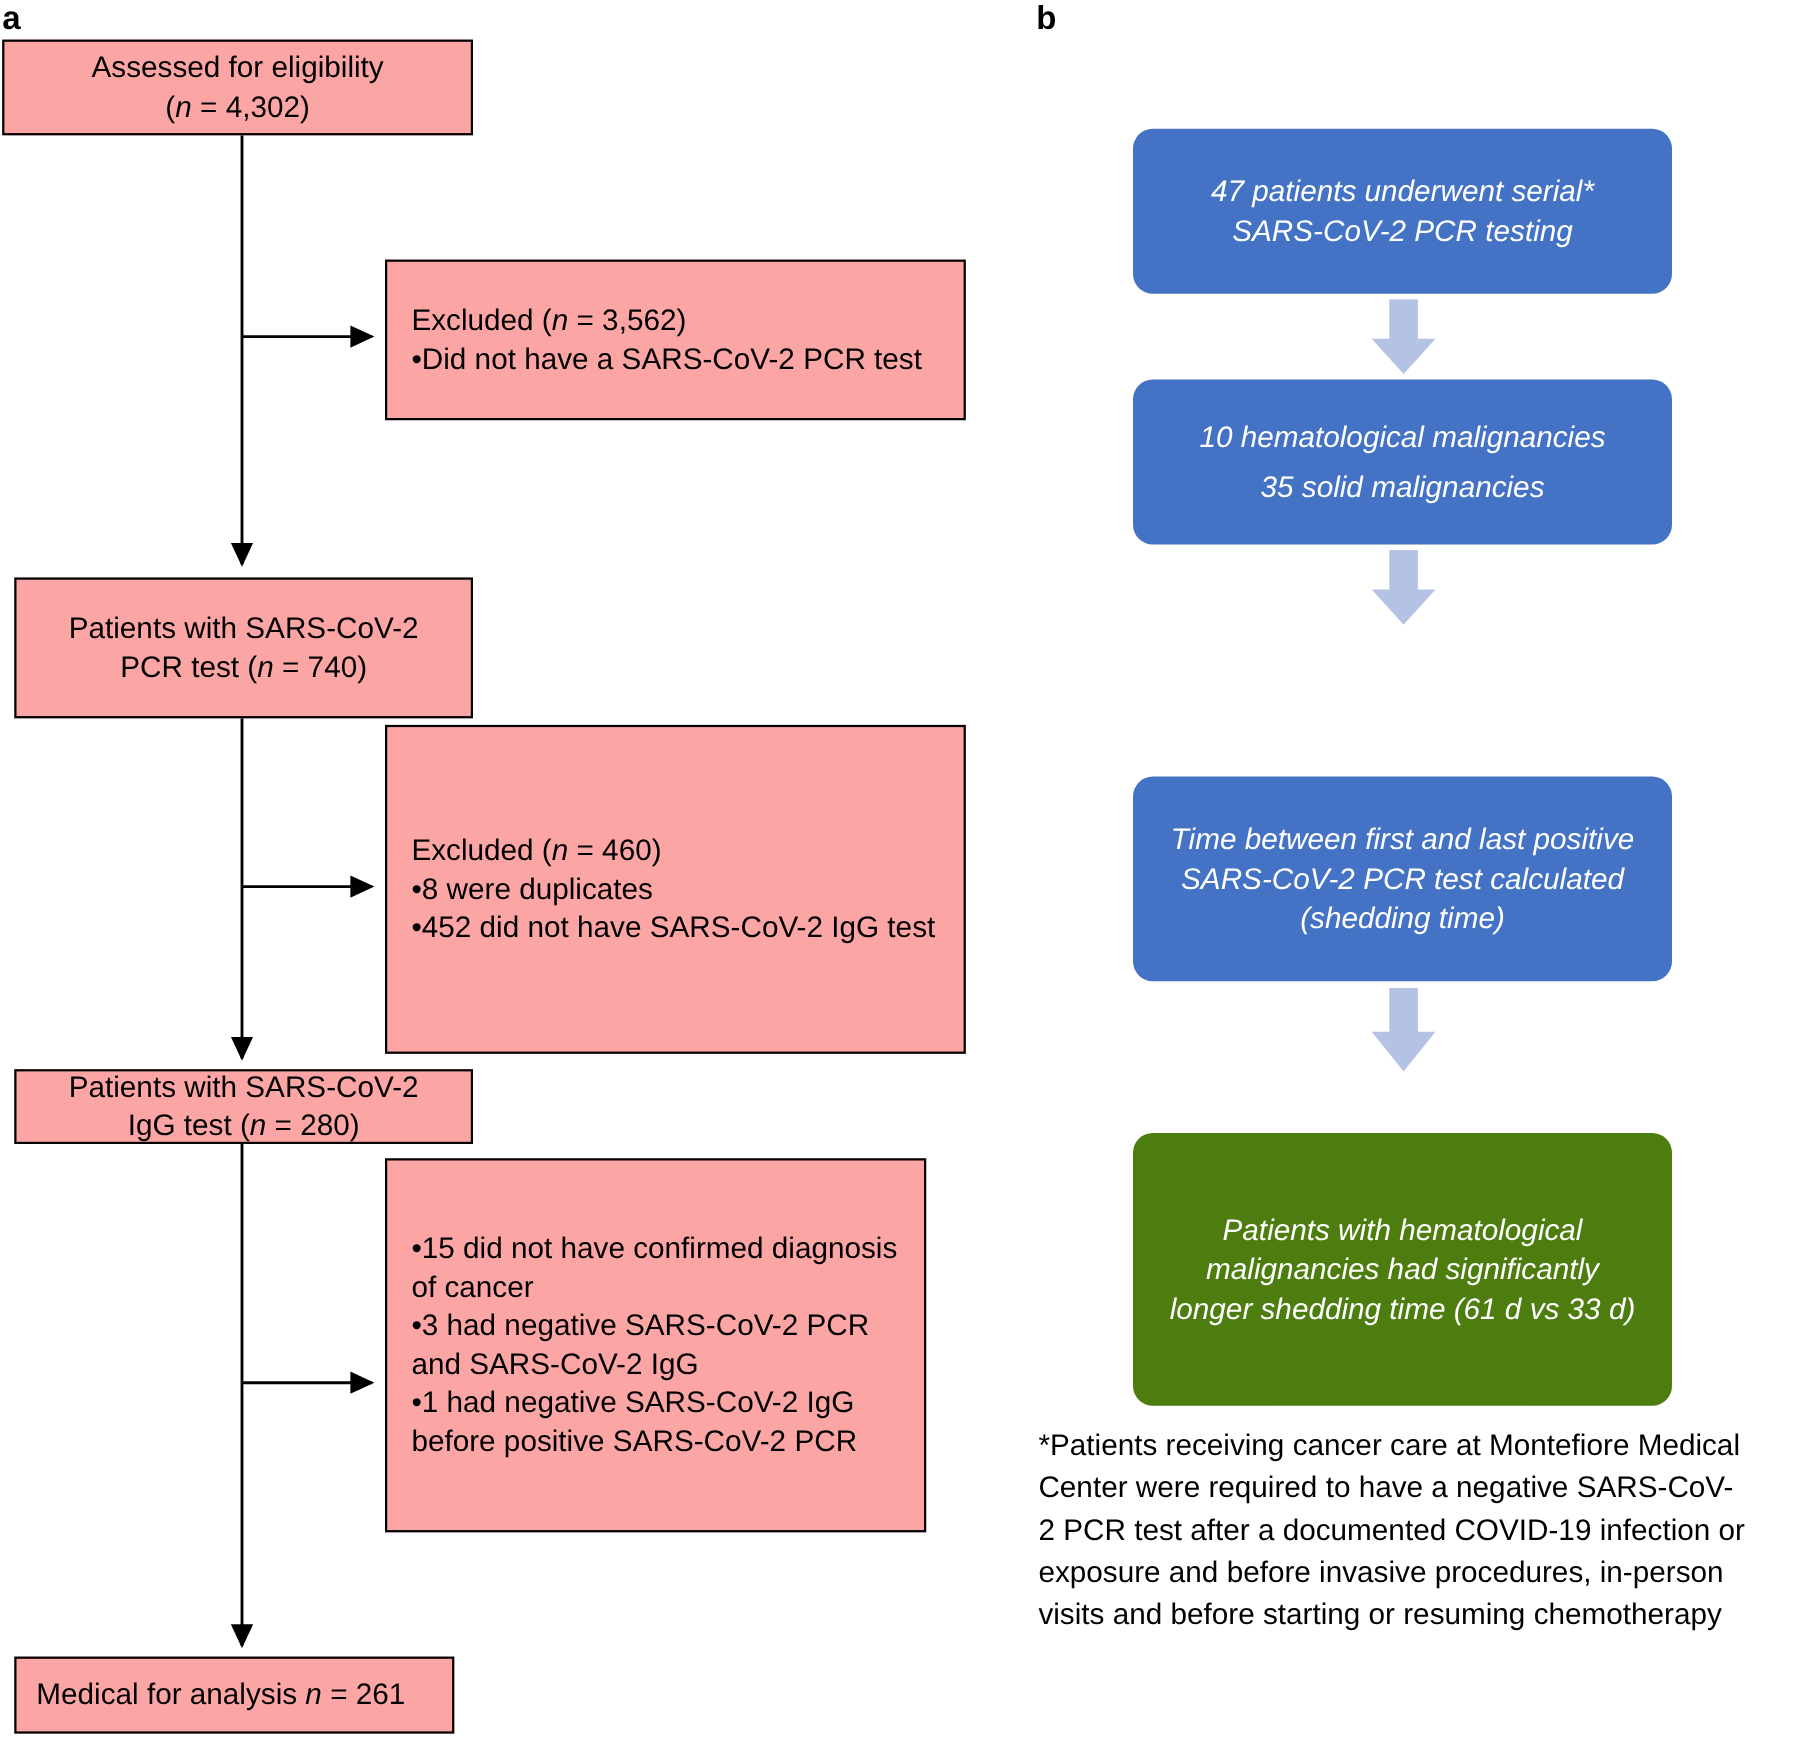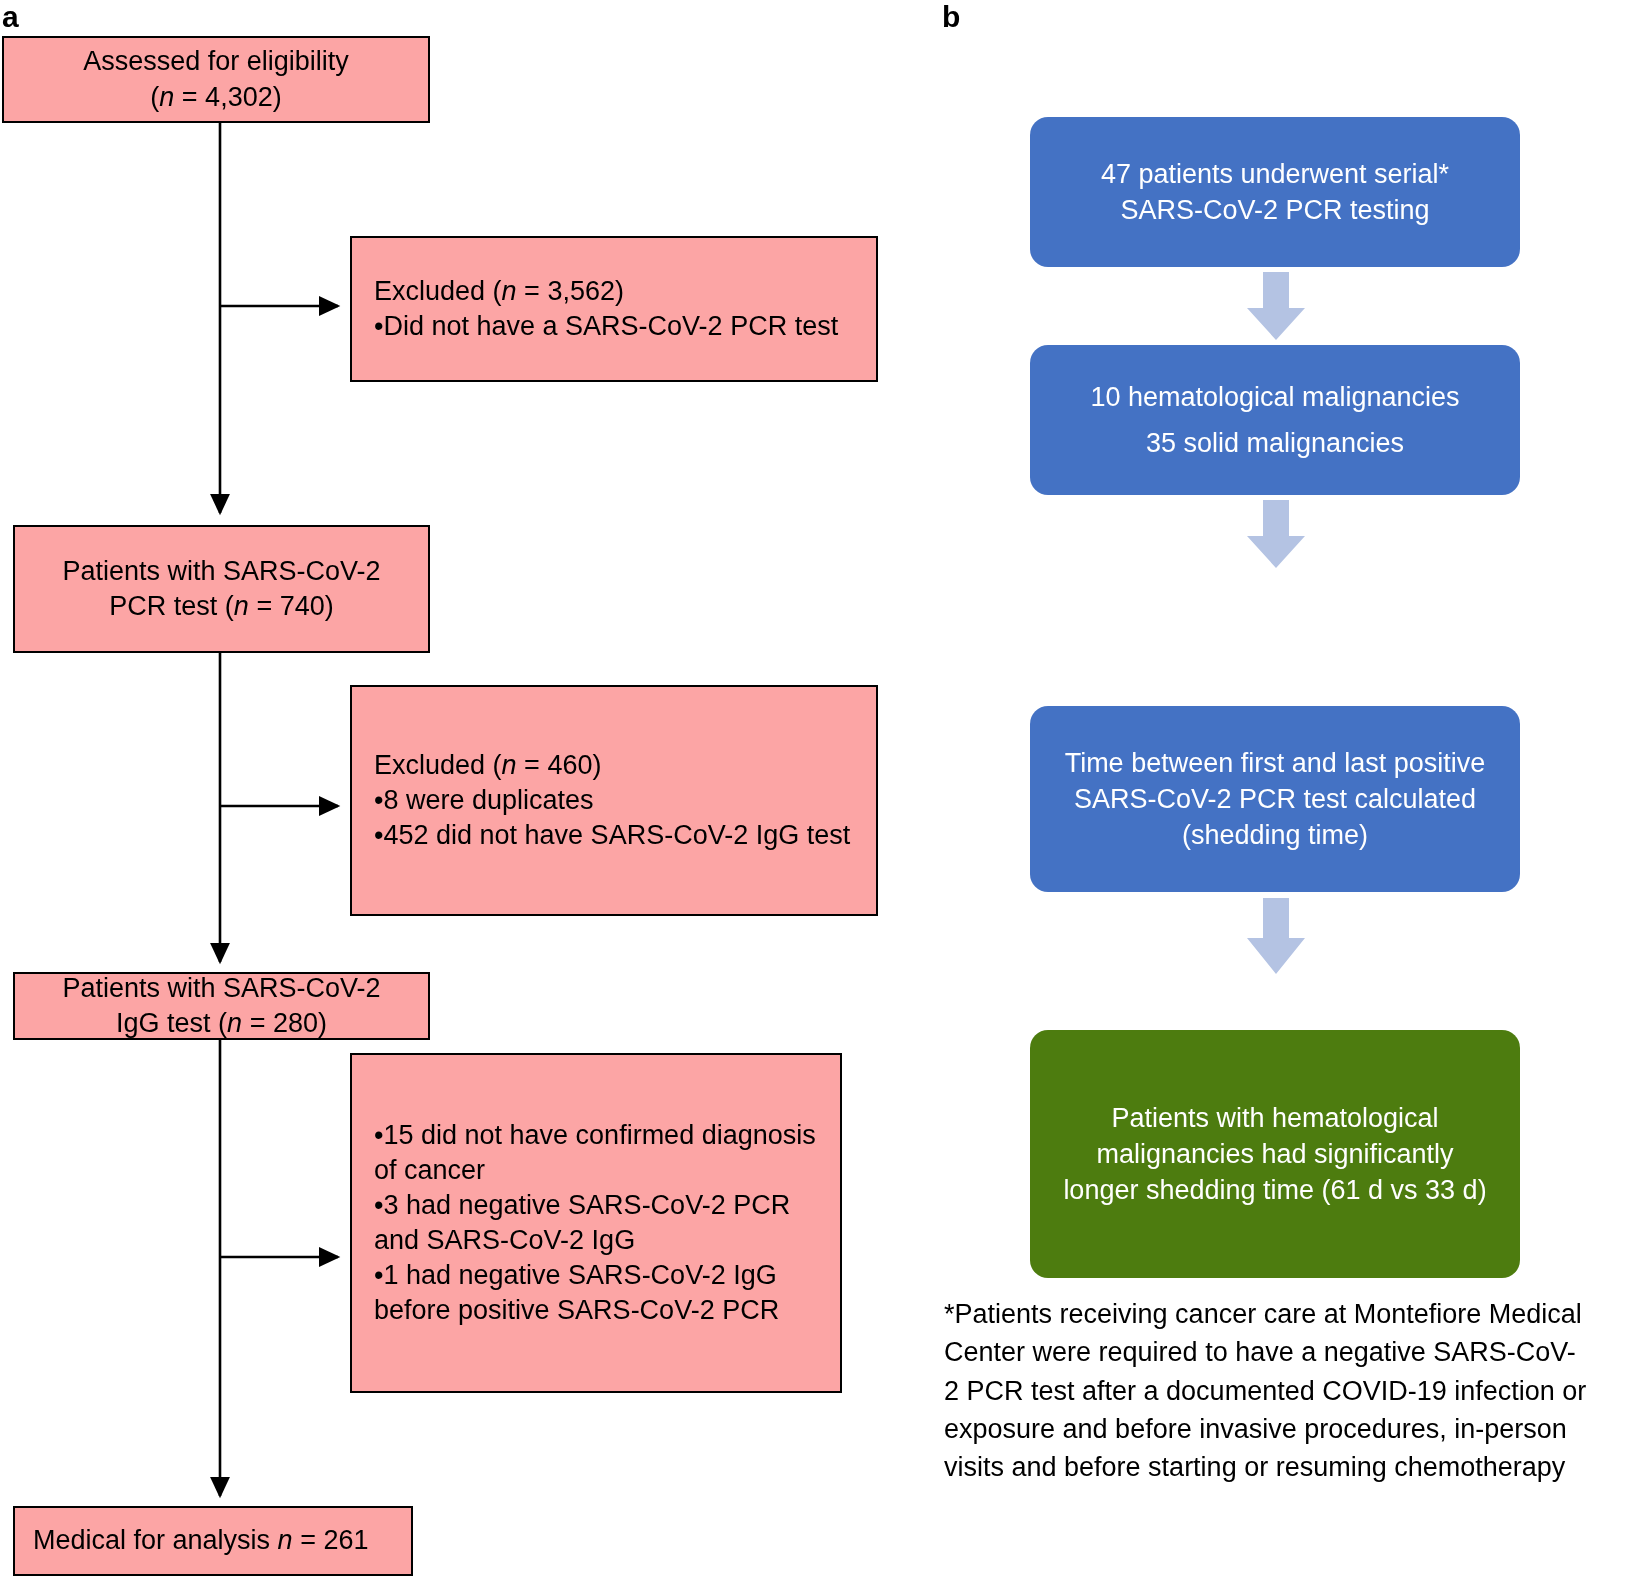--- a/index.html
+++ b/index.html
@@ -30,20 +30,21 @@
 
   
   #connectors-a{position:absolute;left:0;top:0;width:950px;height:1593px;pointer-events:none;}
 
   
   .bbox{
     position:absolute;box-sizing:border-box;border-radius:18px;
     display:flex;align-items:center;justify-content:center;
     text-align:center;color:#ffffff;font-size:27px;line-height:1.34;
     padding:20px 26px;
+    font-style:italic;
   }
   .bbox .inner{width:100%;}
   .barrow{position:absolute;}
   .footnote{
     position:absolute;font-size:27px;line-height:1.42;text-align:left;color:#000;
   }
 </style>
 </head>
 <body>
 
@@ -83,21 +84,21 @@
   </div>
 </div>
 
 <div class="wbox center" style="left:13px;top:525px;width:417px;height:128px;">
   <div class="pad">
     <span class="bl">Patients with SARS-CoV-2</span>
     <span class="bl"><span>PCR test (</span><span class="ital">n</span><span> = 740)</span></span>
   </div>
 </div>
 
-<div class="wbox left" style="left:350px;top:685px;width:528px;height:231px;">
+<div class="wbox left" style="left:350px;top:659px;width:528px;height:299px;">
   <div class="pad left">
     <span class="bl"><span>Excluded (</span><span class="ital">n</span><span> = 460)</span></span>
     <span class="bullet-line"><span class="dot">•</span><span>8 were duplicates</span></span>
     <span class="bullet-line"><span class="dot">•</span><span>452 did not have SARS-CoV-2 IgG test</span></span>
   </div>
 </div>
 
 <div class="wbox center" style="left:13px;top:972px;width:417px;height:68px;">
   <div class="pad">
     <span class="bl">Patients with SARS-CoV-2</span>

